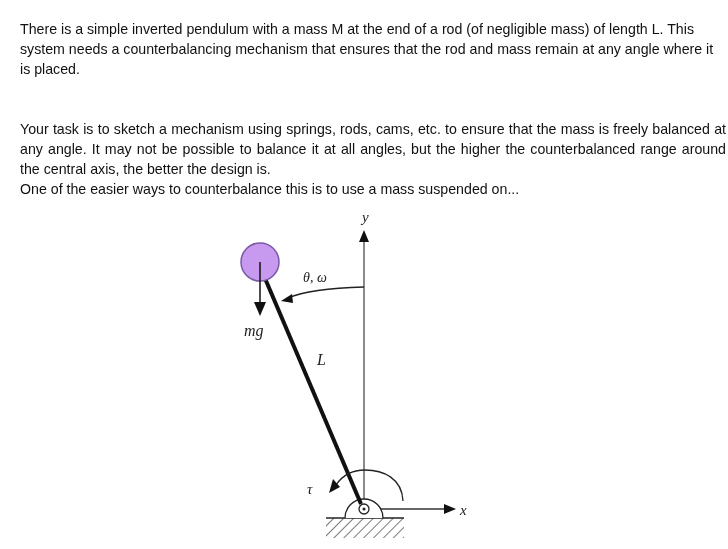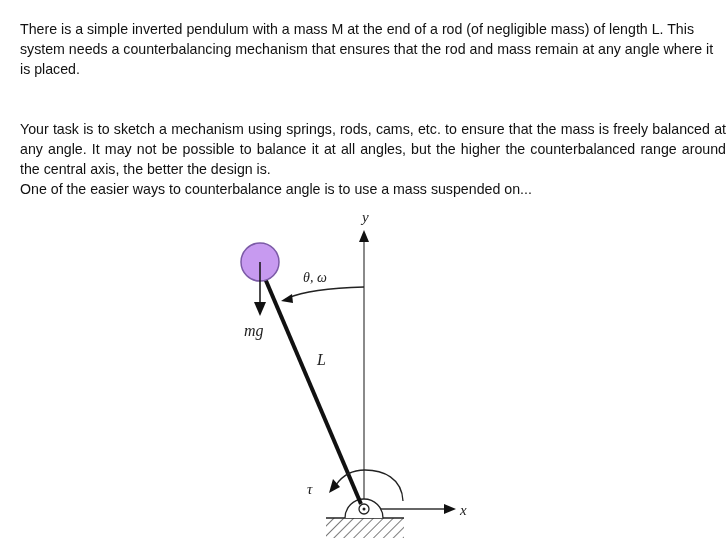--- a/index.html
+++ b/index.html
@@ -10,21 +10,21 @@
   .p2 { top:103px; text-align:justify; text-align-last:left; }
   .p3 { top:163px; }
   .diagram { position:absolute; left:0; top:0; }
   .lbl { font-family:"Liberation Serif", serif; font-style:italic; fill:#222; }
 </style>
 </head>
 <body>
 
 <p class="para p1">There is a simple inverted pendulum with a mass M at the end of a rod (of negligible mass) of length L. This system needs a counterbalancing mechanism that ensures that the rod and mass remain at  any angle where it is placed.</p>
 <p class="para p2">Your task is to sketch a mechanism using springs, rods, cams, etc. to ensure that the mass is freely balanced at any angle. It may not be possible to balance it at all angles, but the higher the counterbalanced range around the central axis, the better the design is.</p>
-<p class="para p3">One of the easier ways to counterbalance angle is to use a mass suspended on...</p>
+<p class="para p3">One of the easier ways to counterbalance this is to use a mass suspended on...</p>
 
 <svg class="diagram" width="728" height="549" viewBox="0 0 728 549">
   <defs>
     <marker id="ah" markerWidth="10" markerHeight="10" refX="8" refY="5" orient="auto" markerUnits="userSpaceOnUse">
       <path d="M0,1 L9,5 L0,9 Z" fill="#111"></path>
     </marker>
     <pattern id="hatch" width="7" height="7" patternUnits="userSpaceOnUse" patternTransform="rotate(45)">
       <line x1="0" y1="0" x2="0" y2="7" stroke="#333" stroke-width="1.3"></line>
     </pattern>
   </defs>

